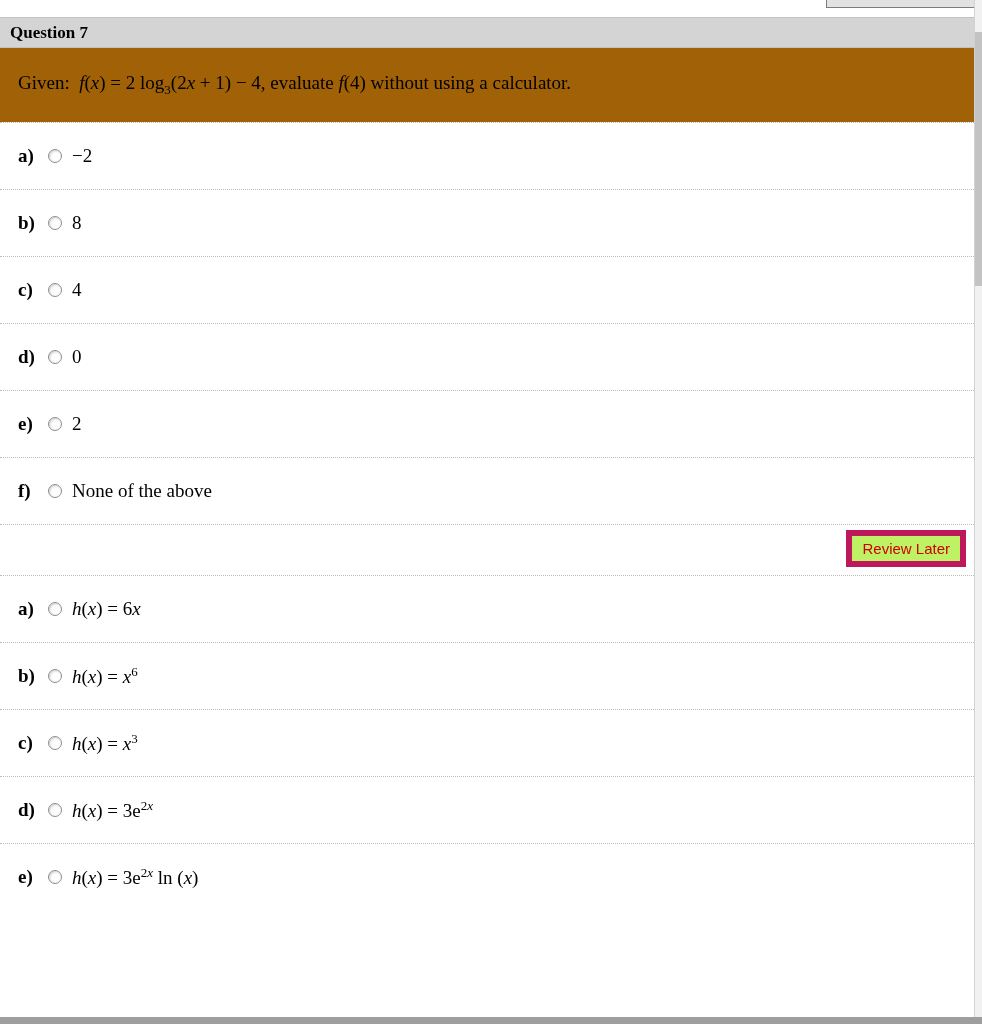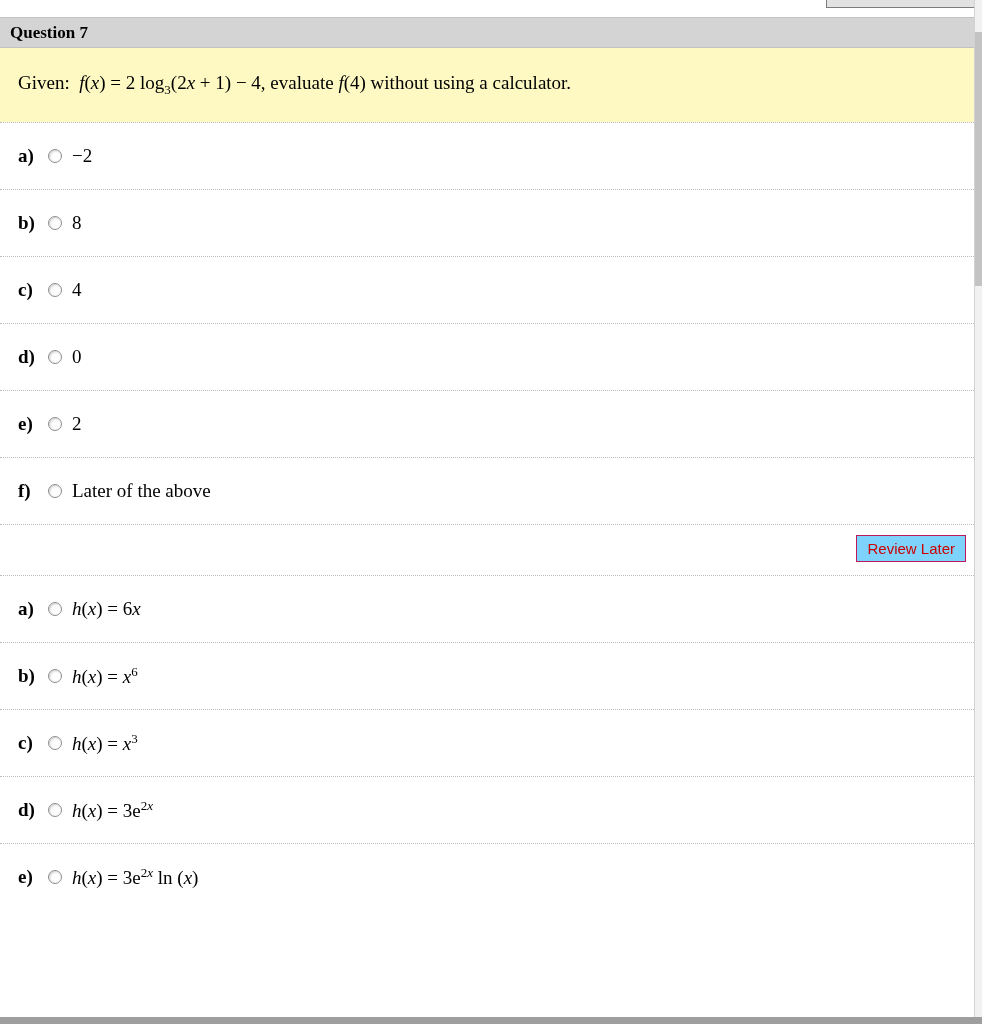--- a/index.html
+++ b/index.html
@@ -25,21 +25,21 @@
     display: flex; align-items: center;
     padding: 0 10px;
     font-weight: bold; font-size: 17px;
   }
 
   .q-prompt-row {
     min-height: 74px;
     display: flex; align-items: center;
     padding: 4px 18px;
     font-size: 19px;
-    background: #fef9c3;
+    background: #a16207;
   }
   .q-prompt-row sub { font-size: 13px; }
   .q-prompt-row sup, .opt-text sup { font-size: 13px; }
 
   .option {
     min-height: 67px;
     display: flex; align-items: center;
     padding: 0 18px;
     border-top: 1px dotted #bcbcbc;
     font-size: 19px;
@@ -62,22 +62,22 @@
     border-top: 1px dotted #bcbcbc;
     height: 47px;
     display: flex; align-items: center; justify-content: flex-end;
     padding-right: 8px;
     background: #fff;
   }
   .review-later {
     font-family: "Liberation Sans", sans-serif;
     font-size: 15px;
     color: #cc0000;
-    background: #7dd3fc;
-    border: 1px solid #be185d;
+    background: #bef264;
+    border: 6px solid #be185d;
     padding: 4px 10px;
     cursor: pointer;
   }
 
   .partial-btn {
     position: absolute;
     top: -19px; left: 826px;
     width: 150px; height: 27px;
     background: #e2e2e2;
     border: 1px solid #7c7c7c;
@@ -142,21 +142,21 @@
         <span class="opt-text">0</span>
       </div>
       <div class="option">
         <span class="opt-letter">e)</span>
         <span class="radio"></span>
         <span class="opt-text">2</span>
       </div>
       <div class="option">
         <span class="opt-letter">f)</span>
         <span class="radio"></span>
-        <span class="opt-text">Later of the above</span>
+        <span class="opt-text">None of the above</span>
       </div>
 
       <div class="review-row">
         <button class="review-later">Review Later</button>
       </div>
     </section>
 
     <div class="q-gap"></div>
 
     <section class="question">

